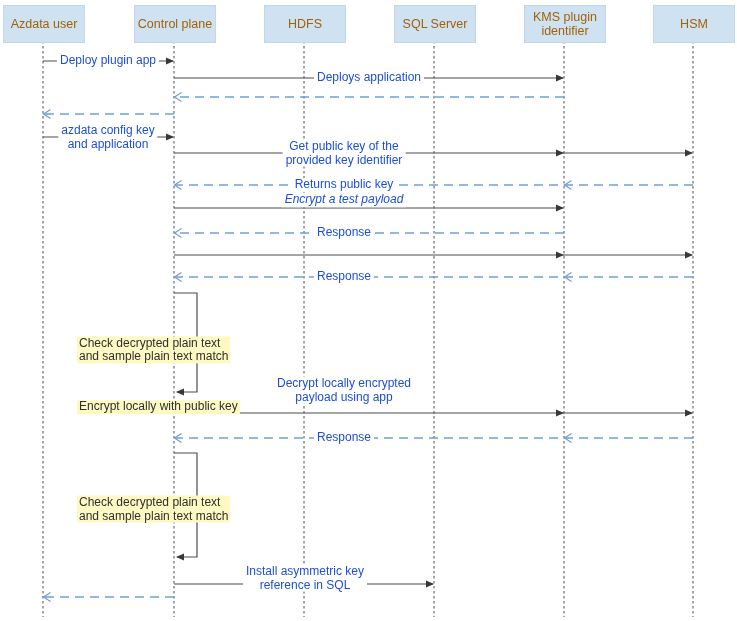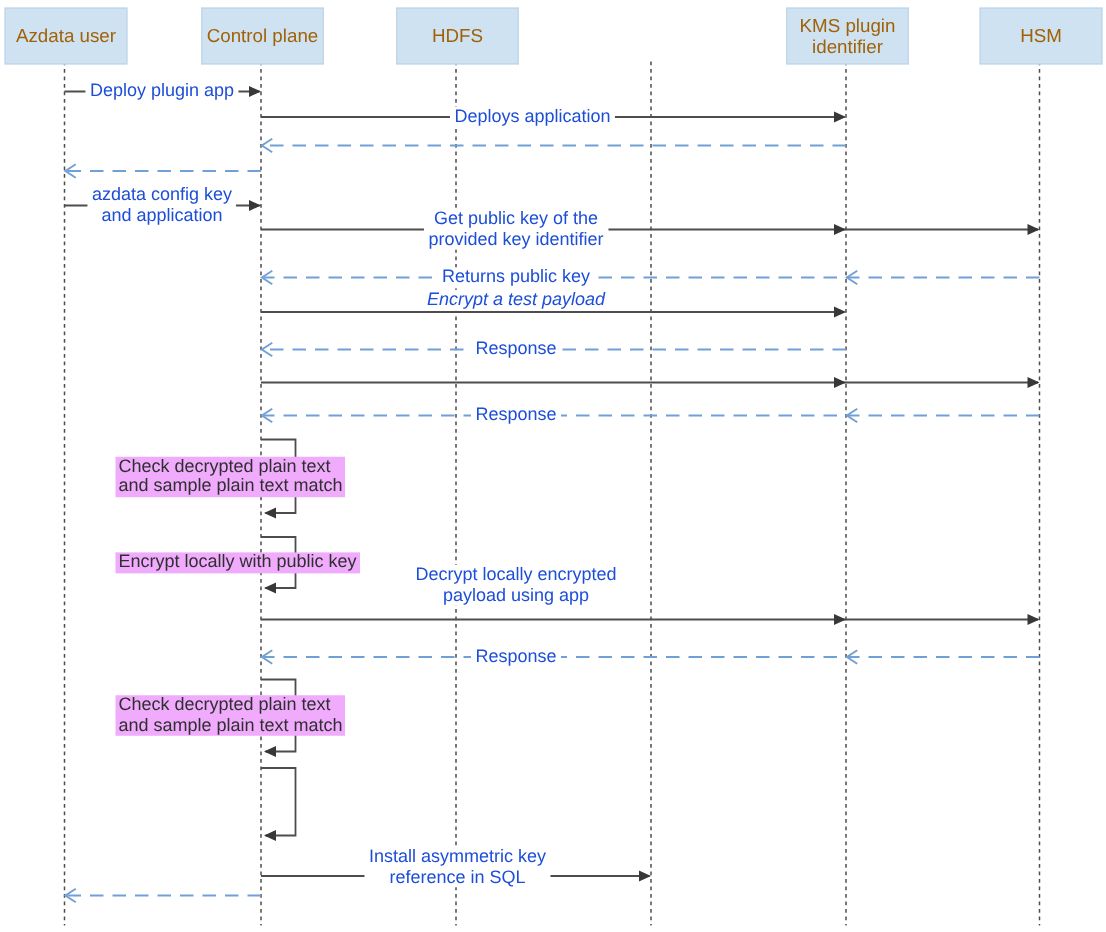--- a/index.html
+++ b/index.html
@@ -12,23 +12,23 @@
     position:absolute;top:5px;width:80px;height:36px;
     display:flex;align-items:center;justify-content:center;
     text-align:center;font-size:12.5px;line-height:1.12;color:#a16207;
   }
   .msg-label{
     position:absolute;background:#ffffff;color:#1d4ed8;
     font-size:12px;line-height:13.5px;white-space:pre;text-align:center;
     padding:0 3px;transform:translate(-50%,-50%);
   }
   .self-label{
-    position:absolute;background:#f0abfc;color:#2f2f2f;
+    position:absolute;background:#fef9c3;color:#2f2f2f;
     font-size:12px;line-height:13.5px;white-space:pre;text-align:left;
-    padding:0 2px;transform:translateY(-50%);
+    padding:0 2px;transform:translateY(-50%);margin-top:32px;
   }
 </style>
 </head>
 <body>
 
 <div class="stage">
   <svg id="canvas" width="737" height="621">
       <line x1="43" y1="41" x2="43" y2="617" stroke="#4c4c4c" stroke-width="1" stroke-dasharray="2.5,2.5"></line>
       <line x1="174" y1="41" x2="174" y2="617" stroke="#4c4c4c" stroke-width="1" stroke-dasharray="2.5,2.5"></line>
       <line x1="304" y1="41" x2="304" y2="617" stroke="#4c4c4c" stroke-width="1" stroke-dasharray="2.5,2.5"></line>
@@ -74,21 +74,21 @@
       <path d="M 174,453 L 197,453 L 197,501 L 177,501" fill="none" stroke="#4d4d4d" stroke-width="1.2"></path>
       <polygon points="176,501 184,497.4 184,504.6" fill="#383838"></polygon>
       <path d="M 174,512 L 197,512 L 197,557 L 177,557" fill="none" stroke="#4d4d4d" stroke-width="1.2"></path>
       <polygon points="176,557 184,553.4 184,560.6" fill="#383838"></polygon>
       <line x1="174" y1="584" x2="433" y2="584" stroke="#4d4d4d" stroke-width="1.2"></line>
       <polygon points="434,584 426,580.4 426,587.6" fill="#383838"></polygon>
       <line x1="174" y1="597" x2="45" y2="597" stroke="#71a0d6" stroke-width="1.3" stroke-dasharray="9,6"></line>
       <path d="M 50.5,592.5 L 43.6,597 L 50.5,601.5" fill="none" stroke="#71a0d6" stroke-width="1.3"></path>
     </svg>
 <div class="msg-label" style="left: 108px; top: 61px;">Deploy plugin app</div>
-    <div class="msg-label" style="left: 355px; top: 78px;">Deploys application</div>
+    <div class="msg-label" style="left: 369px; top: 78px;">Deploys application</div>
     <div class="msg-label" style="left: 108px; top: 137px;">azdata config key
 and application</div>
     <div class="msg-label" style="left: 344px; top: 153px;">Get public key of the
 provided key identifier</div>
     <div class="msg-label" style="left: 344px; top: 185px;">Returns public key</div>
     <div class="msg-label" style="left: 344px; top: 200px; font-style: italic;">Encrypt a test payload</div>
     <div class="msg-label" style="left: 344px; top: 233px;">Response</div>
     <div class="msg-label" style="left: 344px; top: 277px;">Response</div>
     <div class="self-label" style="left: 77px; top: 317.5px;">Check decrypted plain text
 and sample plain text match</div>
@@ -96,15 +96,16 @@
     <div class="msg-label" style="left: 344px; top: 390px;">Decrypt locally encrypted
 payload using app</div>
     <div class="msg-label" style="left: 344px; top: 438px;">Response</div>
     <div class="self-label" style="left: 77px; top: 477px;">Check decrypted plain text
 and sample plain text match</div>
     <div class="msg-label" style="left: 305px; top: 578px;">Install asymmetric key
 reference in SQL</div>
     <div class="actor" style="left: 3px; background: rgb(207, 226, 242); border: 1px solid rgb(194, 216, 234);">Azdata user</div>
     <div class="actor" style="left: 134px; background: rgb(207, 226, 242); border: 1px solid rgb(194, 216, 234);">Control plane</div>
     <div class="actor" style="left: 264px; background: rgb(207, 226, 242); border: 1px solid rgb(194, 216, 234);">HDFS</div>
+    <div class="actor" style="left: 394px; background: rgb(207, 226, 242); border: 1px solid rgb(194, 216, 234);">SQL Server</div>
     <div class="actor" style="left: 524px; background: rgb(207, 226, 242); border: 1px solid rgb(194, 216, 234);">KMS plugin identifier</div>
     <div class="actor" style="left: 653px; background: rgb(207, 226, 242); border: 1px solid rgb(194, 216, 234);">HSM</div>
   </div>
 
 </body></html>

